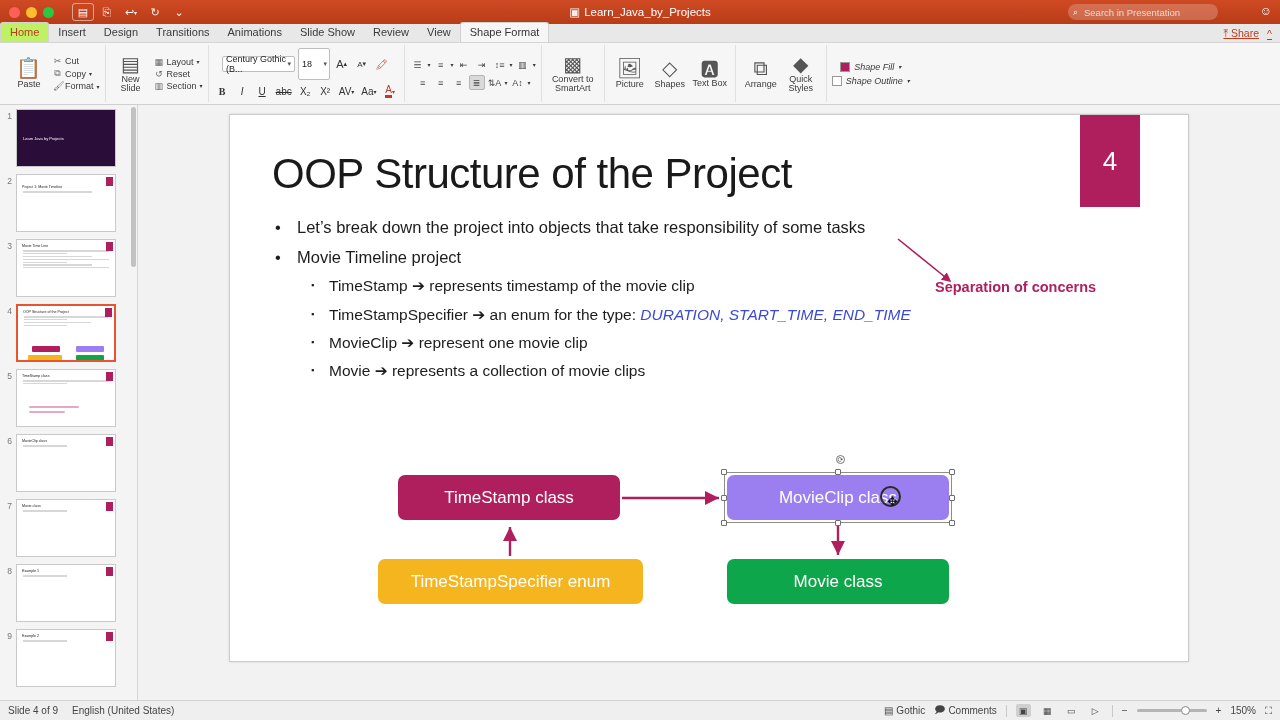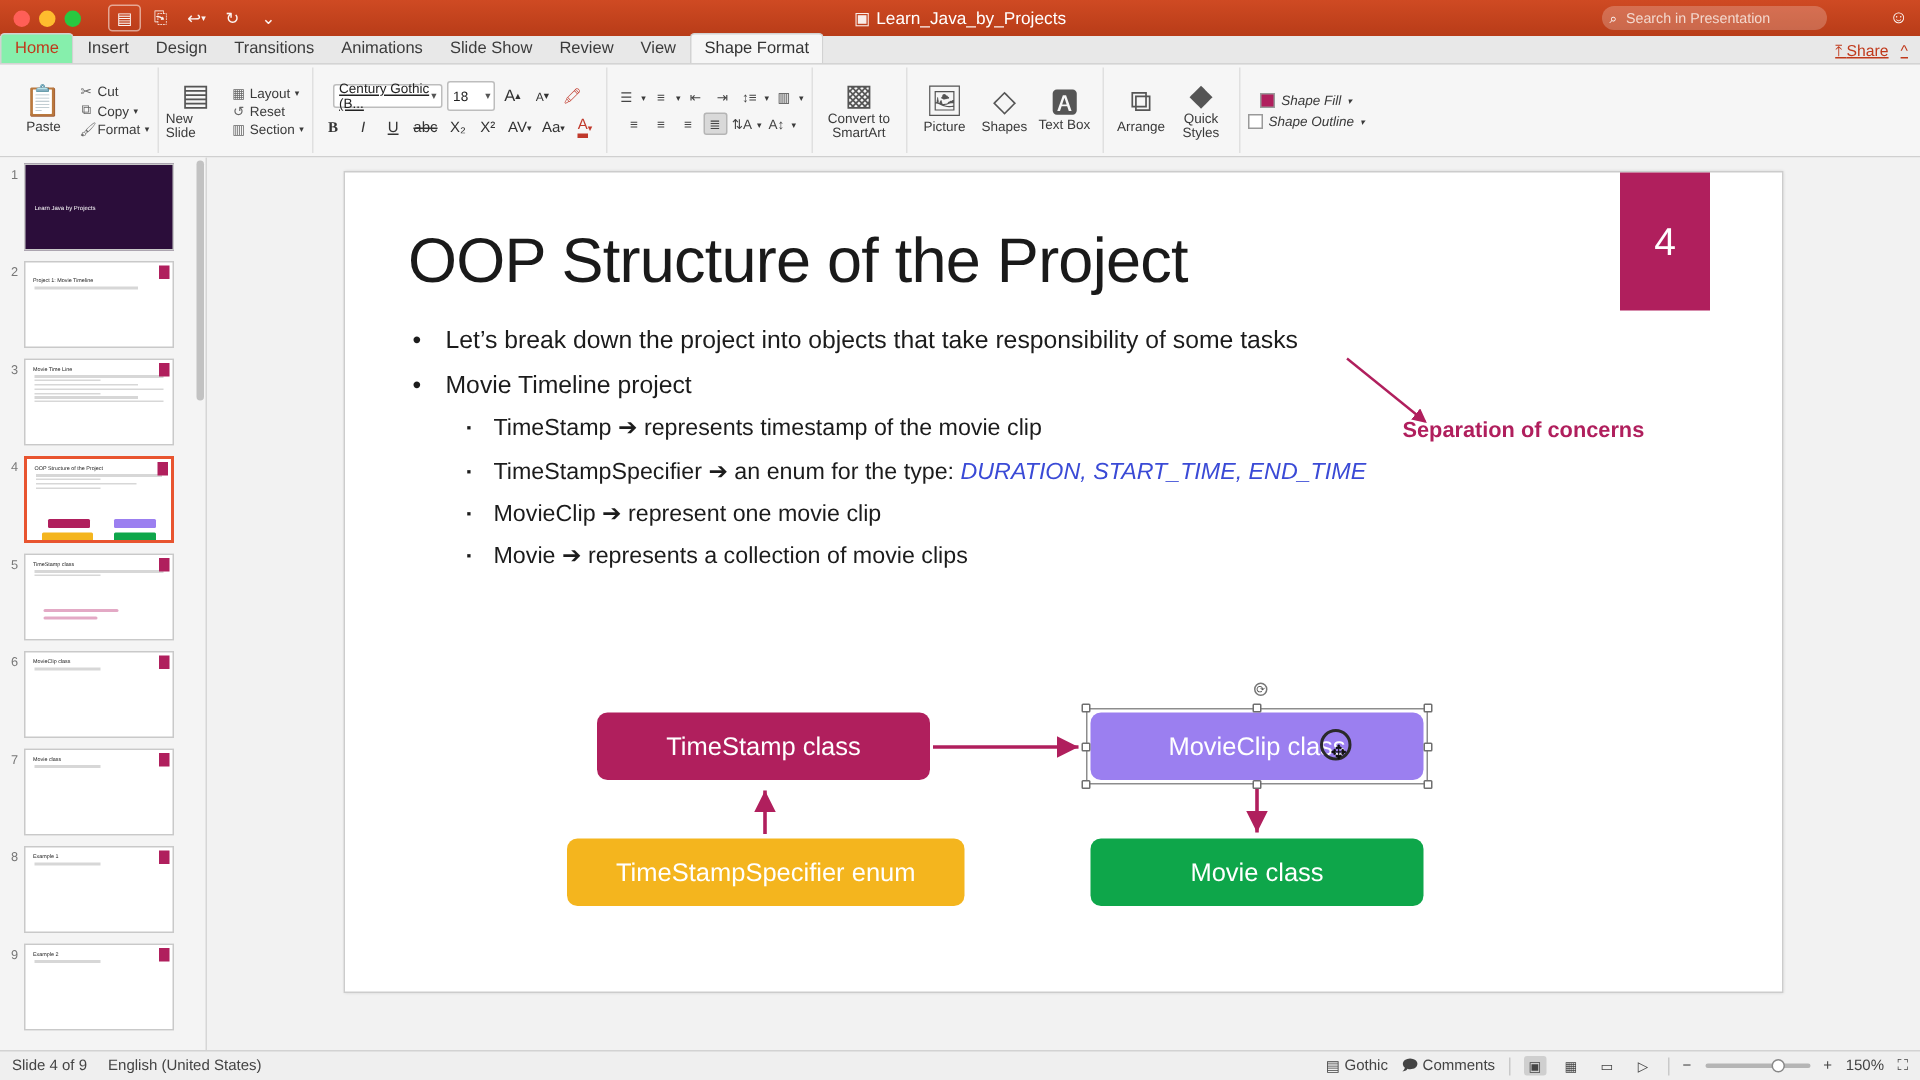--- a/index.html
+++ b/index.html
@@ -48,21 +48,21 @@
   .tb-right { position:absolute; right: 8px; top:4px; display:flex; gap:10px; align-items:center; font-size:12px;}
 
   
   .ribbon-tabs {
     height: 19px; background: #e8e8e8; display:flex; align-items:flex-end;
     font-size: 11px; color:#3b3b3b; position: relative;
     border-bottom: 1px solid #d4d4d4;
   }
   .rtab { padding: 2px 9px 3px 9px; line-height: 14px; cursor: default; }
   .rtab.home { color:#c0391b; }
-  .rtab.active { background:#86efac; border:1px solid #d2d2d2; border-bottom:none; border-radius:3px 3px 0 0; }
+  .rtab.active { background:#bef264; border:1px solid #d2d2d2; border-bottom:none; border-radius:3px 3px 0 0; }
   .rtab.shape { background:#f6f6f6; color:#333; border:1px solid #d2d2d2; border-bottom:none; border-radius:3px 3px 0 0;}
   .tabs-right { position:absolute; right: 8px; bottom:2px; display:flex; gap:8px; align-items:center; color:#c0391b; font-size:10.5px;text-decoration:underline;}
 
   
   .ribbon {
     height: 62px; background:#f6f6f6; border-bottom:1px solid #d0d0d0;
     display:flex; align-items:stretch; font-size:9.5px; color:#3a3a3a;
     padding: 2px 4px;
   }
   .rgroup { display:flex; align-items:center; padding: 0 5px; height:100%; border-right:1px solid #e0e0e0; }
@@ -72,25 +72,25 @@
   .bigbtn .lbl { font-size:9px; color:#3a3a3a; }
   .smallcol { display:flex; flex-direction:column; justify-content:center; gap:2px; font-size:9px; }
   .smallrow { display:flex; align-items:center; gap:3px; white-space:nowrap; }
   .smallrow .gl { font-size:9px; color:#666; width:9px; text-align:center;}
 
   .fontgroup { flex-direction:column; display:flex; justify-content:center; gap:3px; }
   .fontrow { display:flex; align-items:center; gap:3px; }
   .fontname {
     width: 73px; height: 16px; background:#fff; border:1px solid #bdbdbd;
     font-size:9px; display:flex; align-items:center; padding-left:3px; color:#222;
-    border-radius:2px; position:relative;text-decoration:underline;
+    border-radius:2px; position:relative;
   }
   .fontname .caret { position:absolute; right:3px; font-size:7px; color:#555;}
   .fontsize {
-    width: 32px; height:20px; background:#fff; border:1px solid #bdbdbd; border-radius:2px;
+    width: 32px; height:32px; background:#fff; border:1px solid #bdbdbd; border-radius:2px;
     font-size:9px; display:flex; align-items:center; padding-left:3px; color:#222; position:relative;
   }
   .fontsize .caret { position:absolute; right:2px; font-size:7px; color:#555;}
   .fbtn {
     min-width:17px; height:16px; display:flex; align-items:center; justify-content:center;
     font-size:10px; color:#333; border-radius:2px; padding:0 2px;
   }
   .fbtn.redtxt { color:#c0392b; }
   .fbtn b { font-family:"Liberation Serif", serif; }
   .underline-a { text-decoration: underline; }
@@ -264,21 +264,21 @@
           <span class="gl">🖌</span>
           <span>Format</span>
           <span style="font-size:6px">▾</span>
         </div>
       </div>
     </div>
 
     <div class="rgroup">
       <div class="bigbtn">
         <span class="gl">▤</span>
-        <span class="lbl" style="text-align:left; line-height:1.05;">New Slide</span>
+        <span class="lbl" style="text-align:center; line-height:1.05;">New Slide</span>
       </div>
       <div class="smallcol" style="margin-left:4px;">
         <div class="smallrow">
           <span class="gl">▦</span>
           <span>Layout</span>
           <span style="font-size:6px">▾</span>
         </div>
         <div class="smallrow">
           <span class="gl">↺</span>
           <span>Reset</span>

